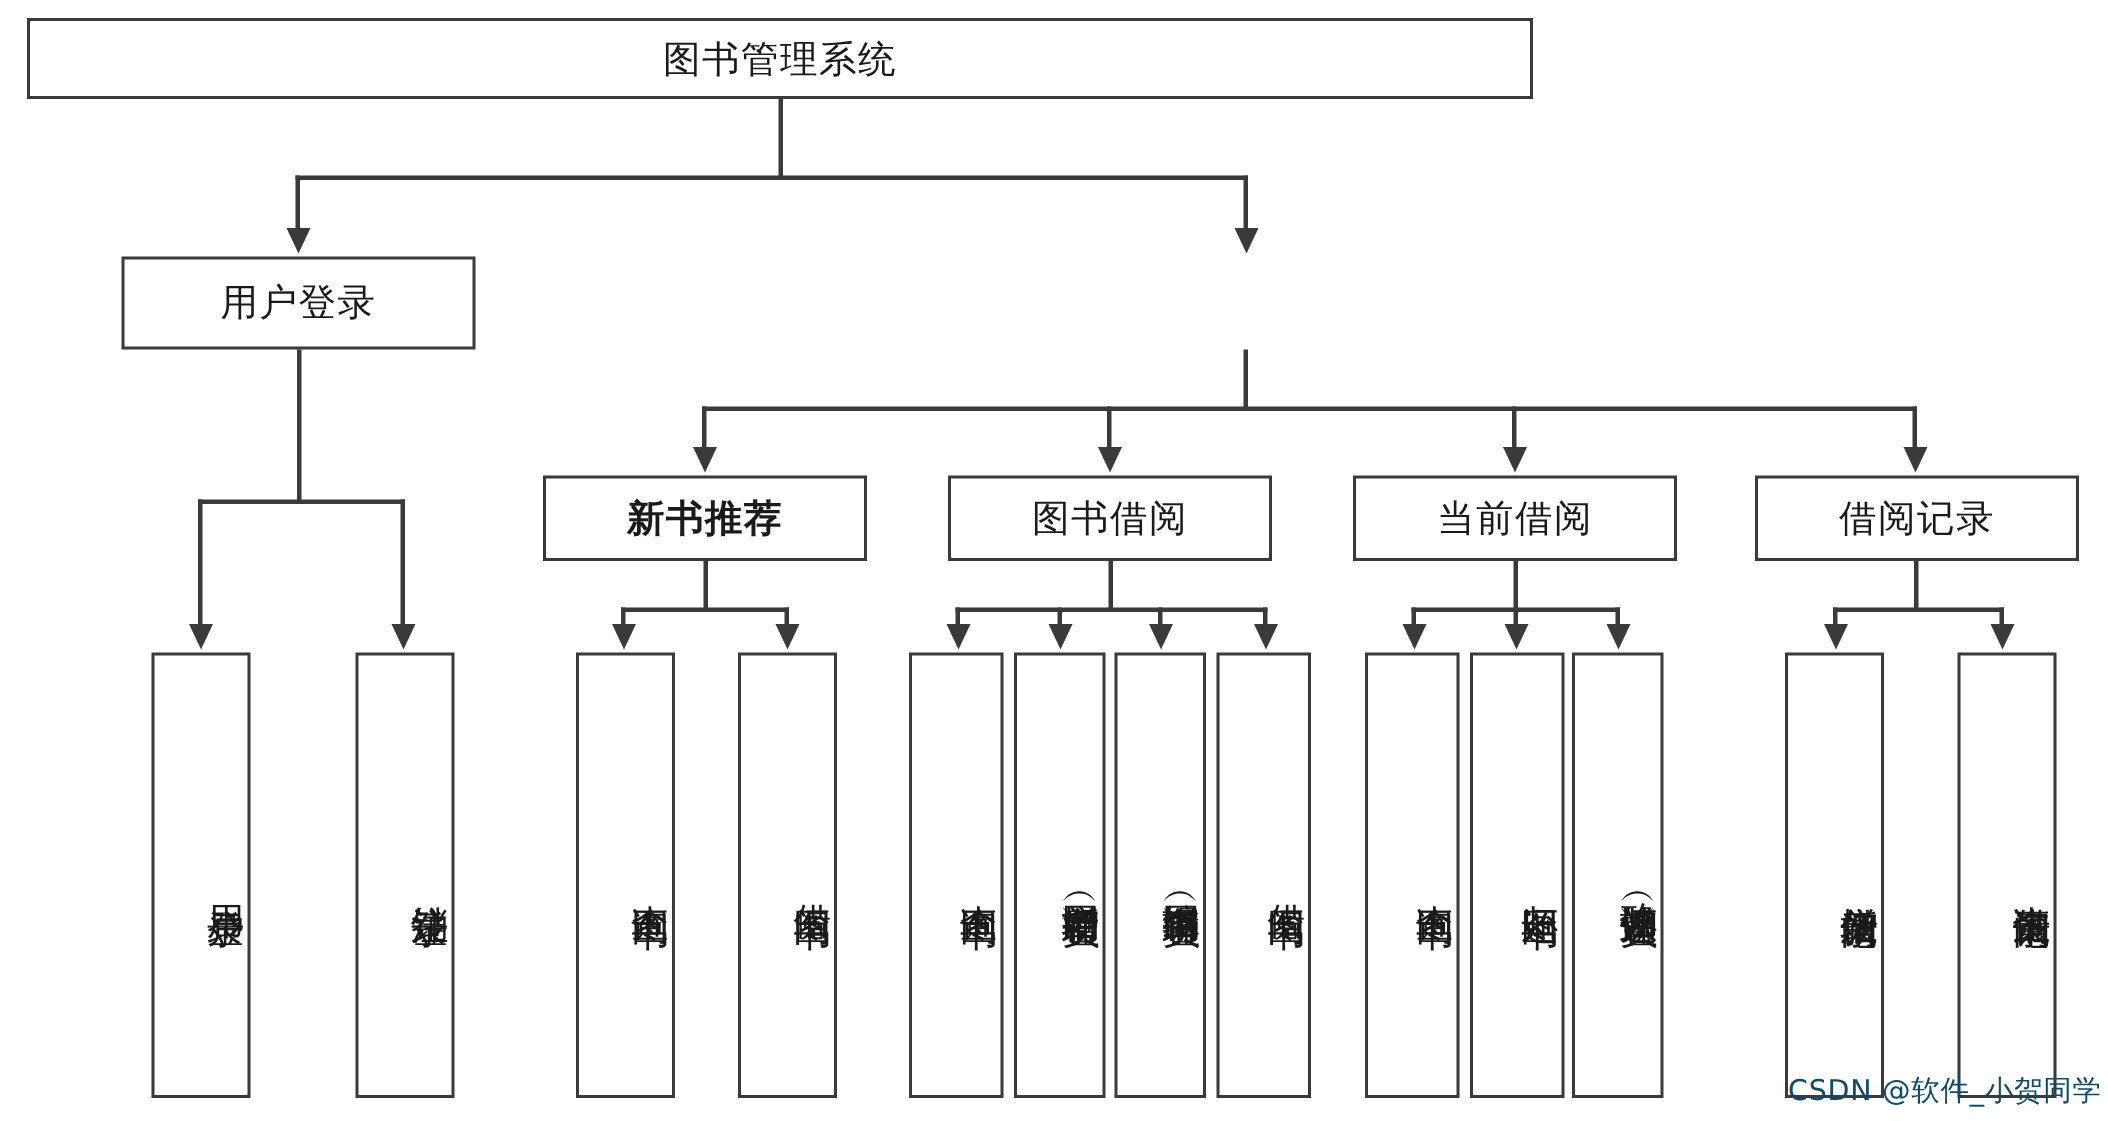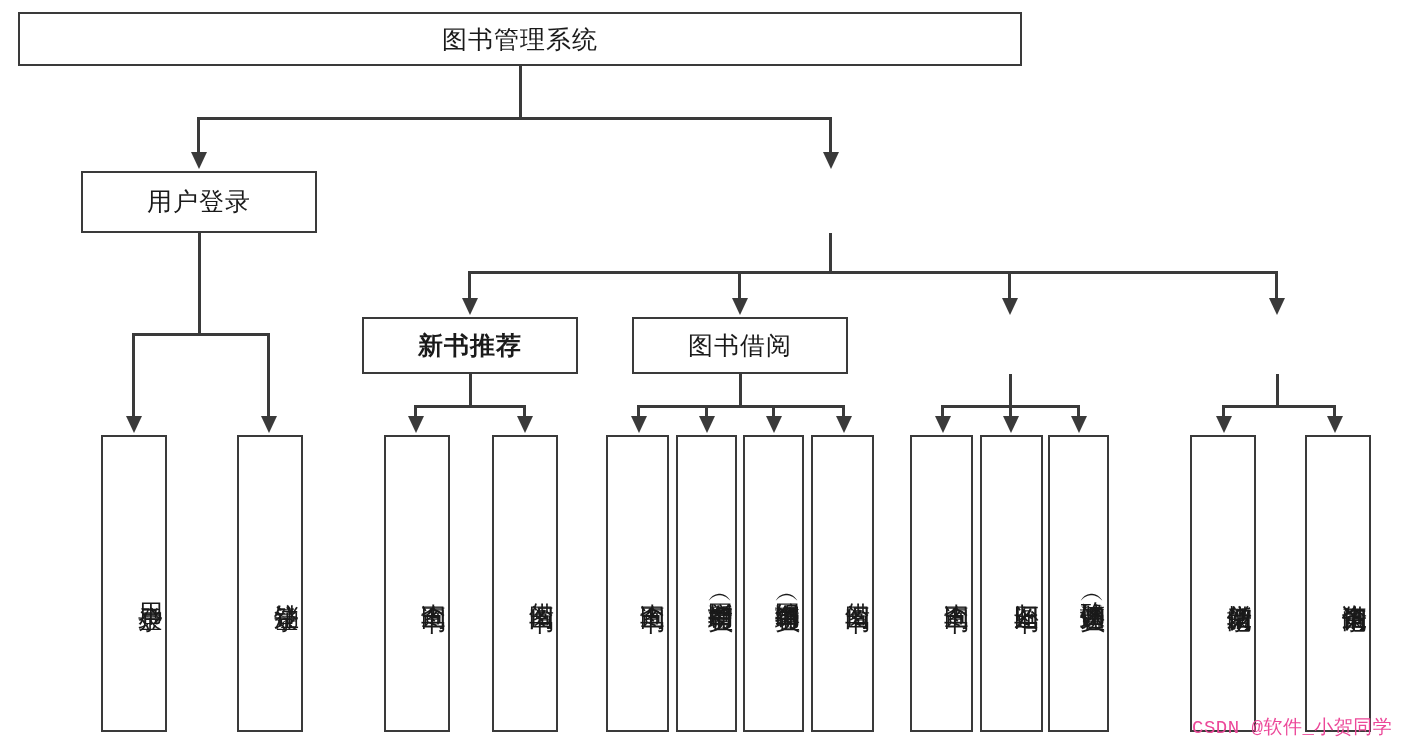--- a/index.html
+++ b/index.html
@@ -61,24 +61,23 @@
     position: absolute;
     width: 0;
     height: 0;
     border-left: 8px solid transparent;
     border-right: 8px solid transparent;
     border-top: 17px solid #3a3a3a;
   }
   .watermark {
     position: absolute;
     font-size: 19px;
-    color: #ec4899;
+    color: #0c4a6e;
     white-space: nowrap;
     letter-spacing: 0.5px;
-    font-family: Liberation Mono, monospace;
   }
 </style>
 </head>
 <body>
 
 <div id="canvas">
 
   <div class="node node-root" style="left:18px; top:12px; width:1004px; height:54px;">
     <span>图书管理系统</span>
   </div>
@@ -114,20 +113,26 @@
   <div class="arrow" style="left:1001.5px; top:298px;"></div>
   <div class="seg seg-v" style="left:1275px; top:271px; width:3px; height:30px;"></div>
   <div class="arrow" style="left:1268.5px; top:298px;"></div>
 
   <div class="node node-h" style="left:362px; top:317px; width:216px; height:57px;font-weight:bold;">
     <span>新书推荐</span>
   </div>
   <div class="node node-h" style="left:632px; top:317px; width:216px; height:57px;">
     <span>图书借阅</span>
   </div>
+  <div class="node node-h" style="left:902px; top:317px; width:216px; height:57px;">
+    <span>当前借阅</span>
+  </div>
+  <div class="node node-h" style="left:1170px; top:317px; width:216px; height:57px;">
+    <span>借阅记录</span>
+  </div>
 
   <div class="seg seg-v" style="left:468.5px; top:374px; width:3px; height:34px;"></div>
   <div class="seg seg-h" style="left:414px; top:405px; width:112px; height:3px;"></div>
   <div class="seg seg-v" style="left:414px; top:405px; width:3px; height:14px;"></div>
   <div class="arrow" style="left:407.5px; top:416px;"></div>
   <div class="seg seg-v" style="left:523px; top:405px; width:3px; height:14px;"></div>
   <div class="arrow" style="left:516.5px; top:416px;"></div>
 
   <div class="seg seg-v" style="left:738.5px; top:374px; width:3px; height:34px;"></div>
   <div class="seg seg-h" style="left:637px; top:405px; width:208px; height:3px;"></div>

